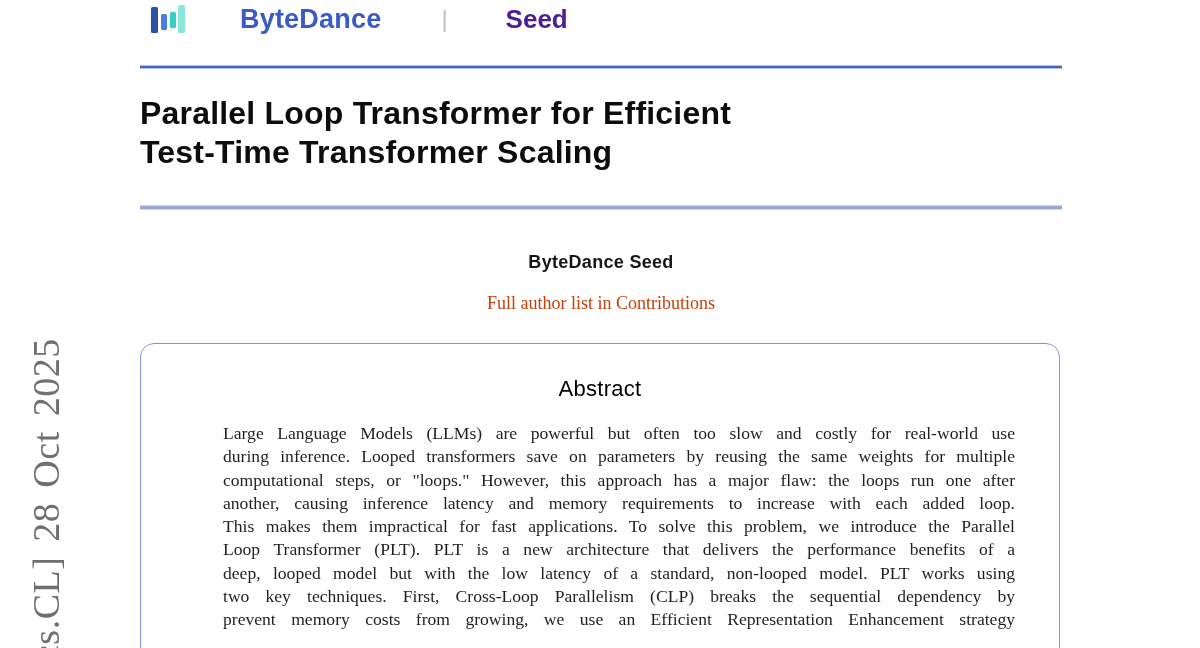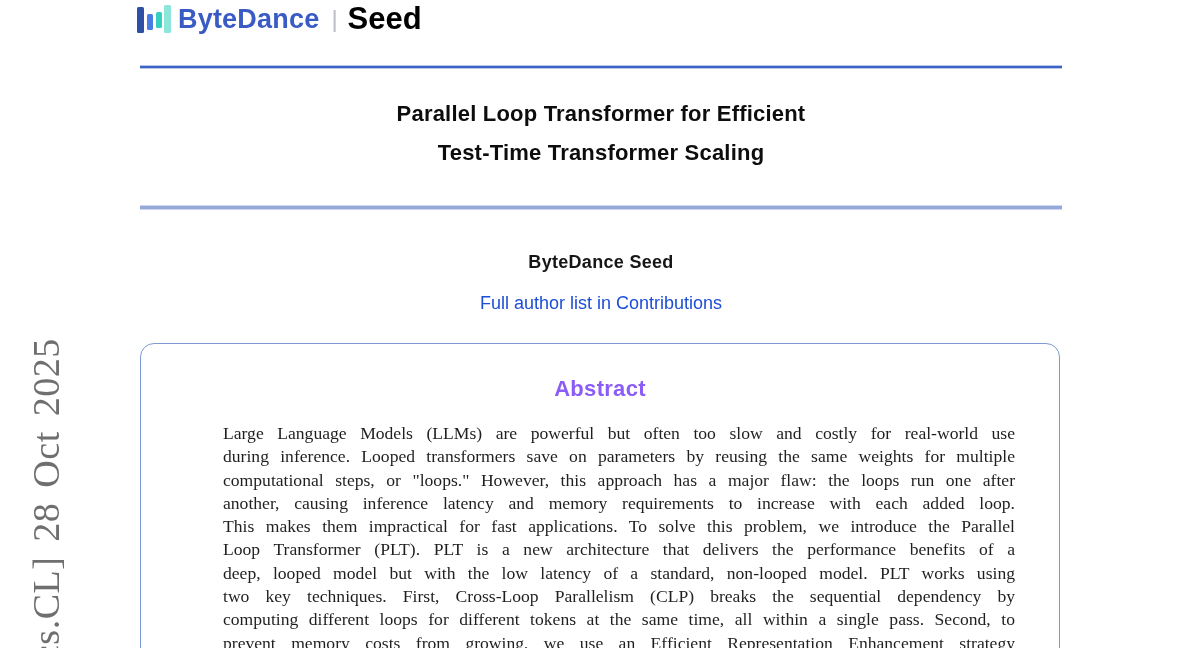--- a/index.html
+++ b/index.html
@@ -20,66 +20,65 @@
     transform-origin: 0 0;
     font-family: "Liberation Serif", serif;
     font-size: 38px;
     color: #6f6f6f;
     white-space: nowrap;
     word-spacing: 5px;
     letter-spacing: 0.5px;
   }
 
   
-  .logo { position: absolute; left: 137px; top: 2px; height: 34px; display: flex; align-items: center; }
+  .logo { position: absolute; left: 151px; top: 2px; height: 34px; display: flex; align-items: center; gap: 48px; }
   .logo-icon { width: 34px; height: 32px; margin-right: 7px; }
   .brand-text {
     font-size: 27px; font-weight: 700; color: #3a5bc4;
     letter-spacing: 0.2px;
   }
   .brand-divider { color: #b9bec7; font-size: 24px; font-weight: 400; margin: 0 10px 0 12px; }
-  .subbrand-text { font-size: 31px; font-weight: 700; color: #000000; }
+  .subbrand-text { font-size: 26px; font-weight: 700; color: #4c1d95; }
 
   .rule { position: absolute; left: 140px; width: 922px; }
   .rule-1 { top: 66px; height: 2px; background: #3d63c6; box-shadow: 0 1px 0 #b9c6e8, 0 -1px 0 #b9c6e8; }
   .rule-2 { top: 206px; height: 2.5px; background: #94a9da; box-shadow: 0 1px 0 #cdd7ee, 0 -1px 0 #cdd7ee; }
 
   .title {
     position: absolute; left: 140px; top: 94px; width: 922px;
-    text-align: center;
-    font-size: 22px; line-height: 39px; font-weight: 700;
+    font-size: 32px; line-height: 39px; font-weight: 700;
     color: #0d0d0d;
     letter-spacing: 0.2px;
   }
 
   .author-name {
     position: absolute; left: 140px; top: 252px; width: 922px;
     text-align: center; font-size: 18px; font-weight: 700; color: #161616;
     letter-spacing: 0.3px;
   }
   .author-note {
     position: absolute; left: 140px; top: 293px; width: 922px;
     text-align: center;
-    font-family: Liberation Sans, sans-serif;
-    font-size: 18px; color: #1d4ed8;
+    font-family: Liberation Serif, serif;
+    font-size: 18px; color: #c2410c;
   }
 
   .abstract-box {
     position: absolute; left: 140px; top: 343px;
     width: 920px; height: 380px;
     border: 1.6px solid #7e9ad4;
     border-radius: 14px;
     box-sizing: border-box;
     background: #ffffff;
   }
   .abstract-heading {
     margin-top: 32px;
     text-align: center;
-    font-size: 22px; font-weight: 700;
-    color: #8b5cf6;
+    font-size: 22px; font-weight: 400;
+    color: #000000;
     letter-spacing: 0.3px;
   }
   .abstract-text {
     margin: 20px 44px 0 44px;
     font-family: "Liberation Serif", serif;
     font-size: 17.6px;
     color: #1f1f1f;
   }
   .abs-line {
     height: 23.3px; line-height: 23.3px;
@@ -124,18 +123,17 @@
     <div class="abstract-heading">Abstract</div>
     <div class="abstract-text">
       <div class="abs-line">Large Language Models (LLMs) are powerful but often too slow and costly for real-world use</div>
       <div class="abs-line">during inference. Looped transformers save on parameters by reusing the same weights for multiple</div>
       <div class="abs-line">computational steps, or "loops." However, this approach has a major flaw: the loops run one after</div>
       <div class="abs-line">another, causing inference latency and memory requirements to increase with each added loop.</div>
       <div class="abs-line">This makes them impractical for fast applications. To solve this problem, we introduce the Parallel</div>
       <div class="abs-line">Loop Transformer (PLT). PLT is a new architecture that delivers the performance benefits of a</div>
       <div class="abs-line">deep, looped model but with the low latency of a standard, non-looped model. PLT works using</div>
       <div class="abs-line">two key techniques. First, Cross-Loop Parallelism (CLP) breaks the sequential dependency by</div>
-      <div class="abs-line">computing different loops for different tokens at the same time, all within a single pass. Second, to</div>
       <div class="abs-line">prevent memory costs from growing, we use an Efficient Representation Enhancement strategy</div>
     </div>
   </div>
 
 </div>
 
 </body></html>

